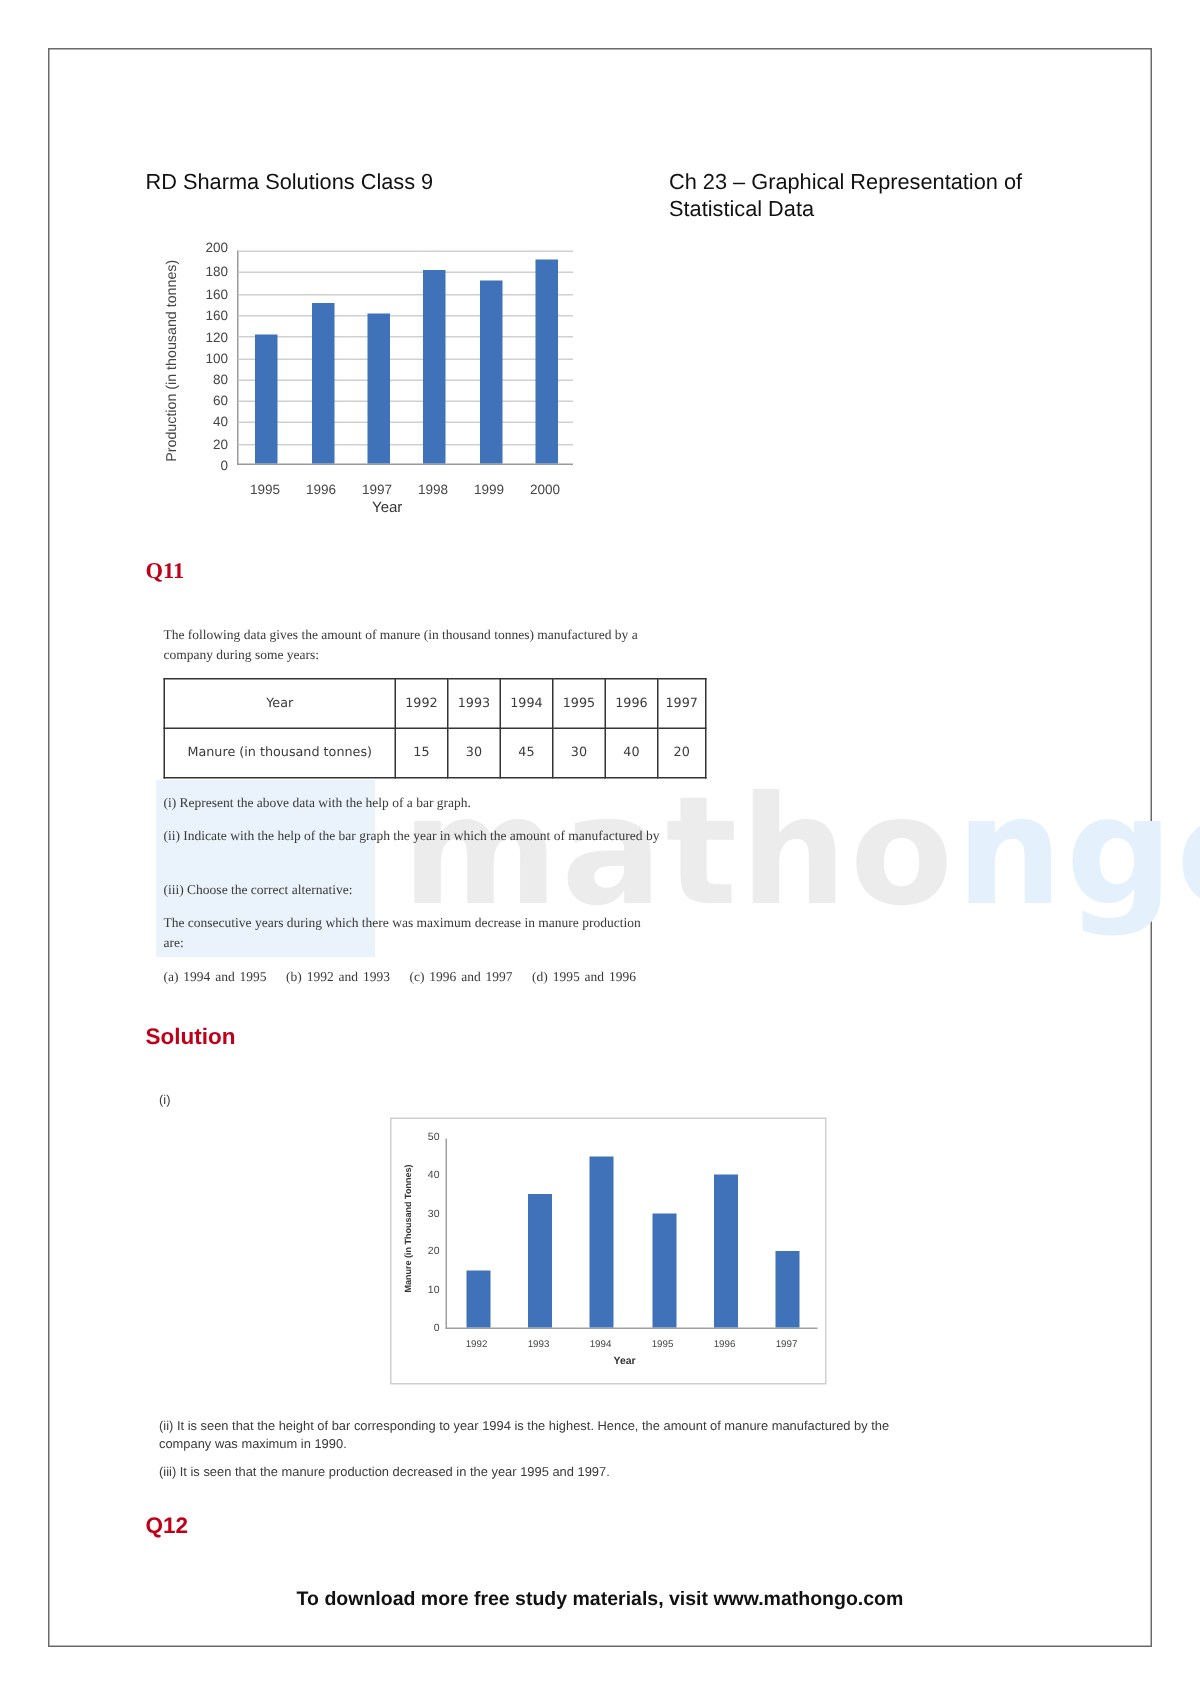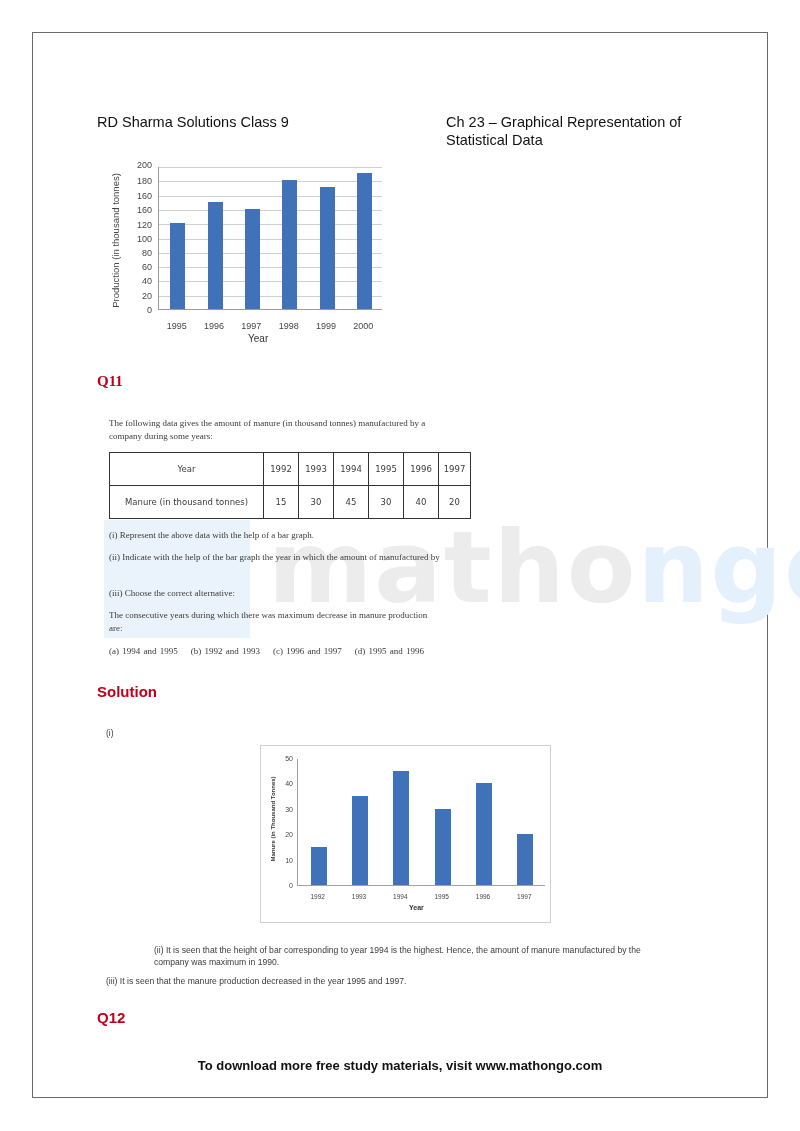--- a/index.html
+++ b/index.html
@@ -168,21 +168,21 @@
       <div class="xtick" style="left: 39.6667px;">1992</div>
       <div class="xtick" style="left: 81px;">1993</div>
       <div class="xtick" style="left: 122.333px;">1994</div>
       <div class="xtick" style="left: 163.667px;">1995</div>
       <div class="xtick" style="left: 205px;">1996</div>
       <div class="xtick" style="left: 246.333px;">1997</div>
     </div>
   <div class="xlabel">Year</div>
 </div>
 
-<div class="sol-text" style="left:106px; top:944px;margin-left:48px;">
+<div class="sol-text" style="left:106px; top:944px;">
   <div>(ii) It is seen that the height of bar corresponding to year 1994 is the highest. Hence, the amount of manure manufactured by the</div>
   <div>company was maximum in 1990.</div>
 </div>
 <div class="sol-text" style="left:106px; top:975px;">(iii) It is seen that the manure production decreased in the year 1995 and 1997.</div>
 
 <div class="red-head" style="left:97px; top:1009px;">Q12</div>
 
 <div class="footer">To download more free study materials, visit www.mathongo.com</div>
 
 </body></html>

